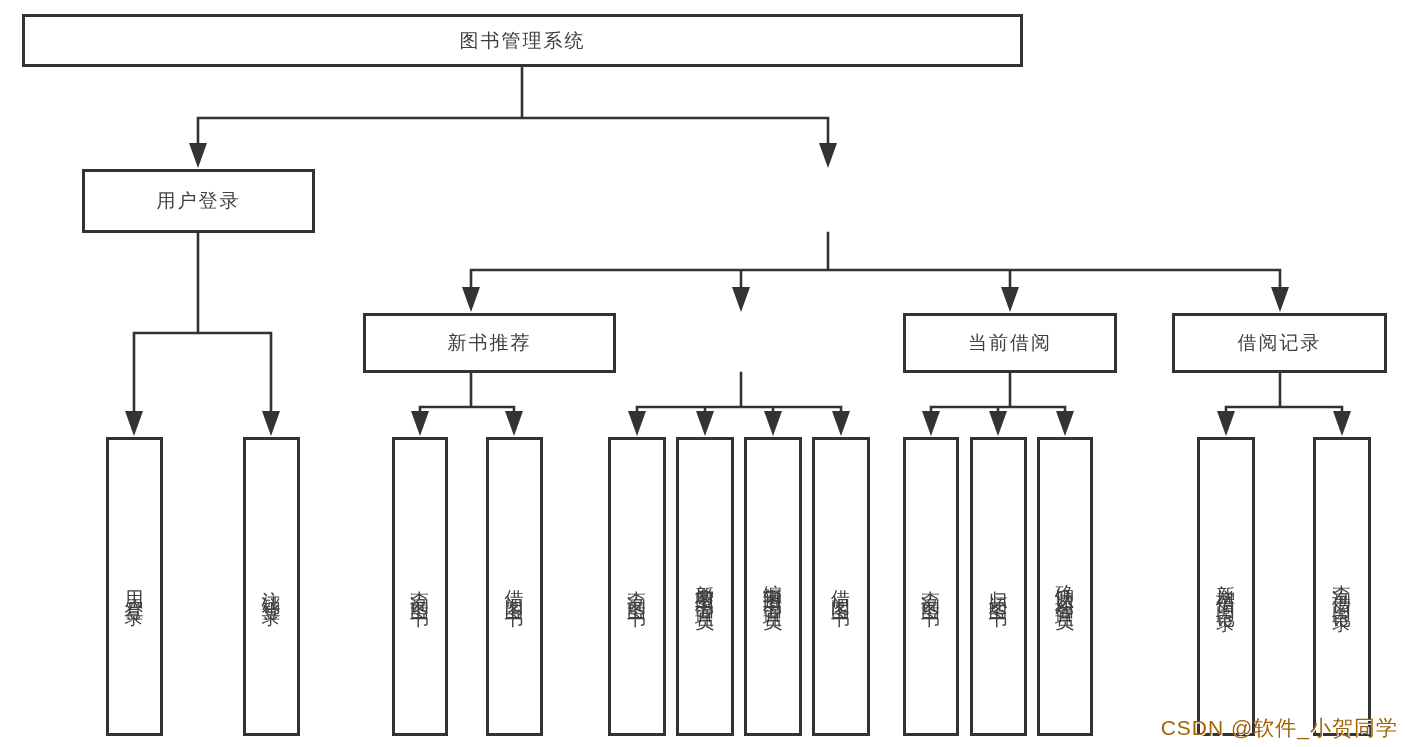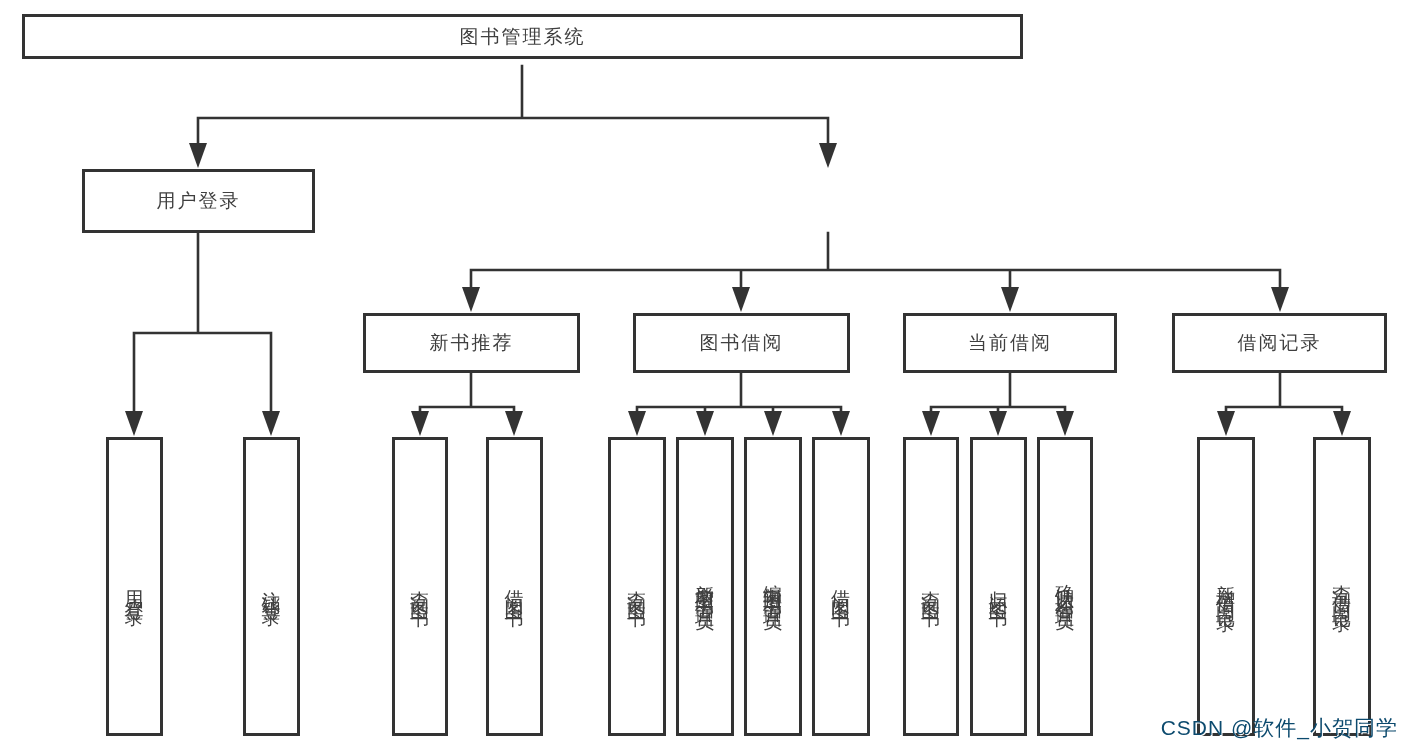--- a/index.html
+++ b/index.html
@@ -53,21 +53,21 @@
     letter-spacing: 6px;
     line-height: 1;
     white-space: nowrap;
   }
   .vnode.long .vtext { letter-spacing: 4px; }
   .watermark {
     position: absolute;
     right: 7px;
     bottom: 5px;
     font-size: 21px;
-    color: #0c4a6e;
+    color: #a16207;
     letter-spacing: 1px;
     text-shadow: 1px 1px 0 #ffffff;
     white-space: nowrap;
   }
 </style>
 </head>
 <body>
 
 <div class="canvas">
 
@@ -103,33 +103,30 @@
     <polygon points="696,411 714,411 705,436"></polygon>
     <polygon points="764,411 782,411 773,436"></polygon>
     <polygon points="832,411 850,411 841,436"></polygon>
     <polygon points="922,411 940,411 931,436"></polygon>
     <polygon points="989,411 1007,411 998,436"></polygon>
     <polygon points="1056,411 1074,411 1065,436"></polygon>
     <polygon points="1217,411 1235,411 1226,436"></polygon>
     <polygon points="1333,411 1351,411 1342,436"></polygon>
   </svg>
 
-  <div class="node" style="left:22px; top:14px; width:1001px; height:45px;align-items:center;">
+  <div class="node" style="left:22px; top:14px; width:1001px; height:53px;align-items:center;">
     <span>图书管理系统</span>
   </div>
 
   <div class="node" style="left:82px; top:169px; width:233px; height:64px;">
     <span>用户登录</span>
   </div>
 
-  <div class="node" style="left:363px; top:313px; width:217px; height:60px;">
+  <div class="node" style="left:363px; top:313px; width:253px; height:60px;">
     <span>新书推荐</span>
-  </div>
-  <div class="node" style="left:633px; top:313px; width:217px; height:60px;">
-    <span>图书借阅</span>
   </div>
   <div class="node" style="left:1172px; top:313px; width:215px; height:60px;">
     <span>借阅记录</span>
   </div>
   <div class="node" style="left:903px; top:313px; width:214px; height:60px;">
     <span>当前借阅</span>
   </div>
 
   <div class="vnode" style="left:106px; top:437px; width:57px; height:299px;">
     <span class="vtext">用户登录</span>

